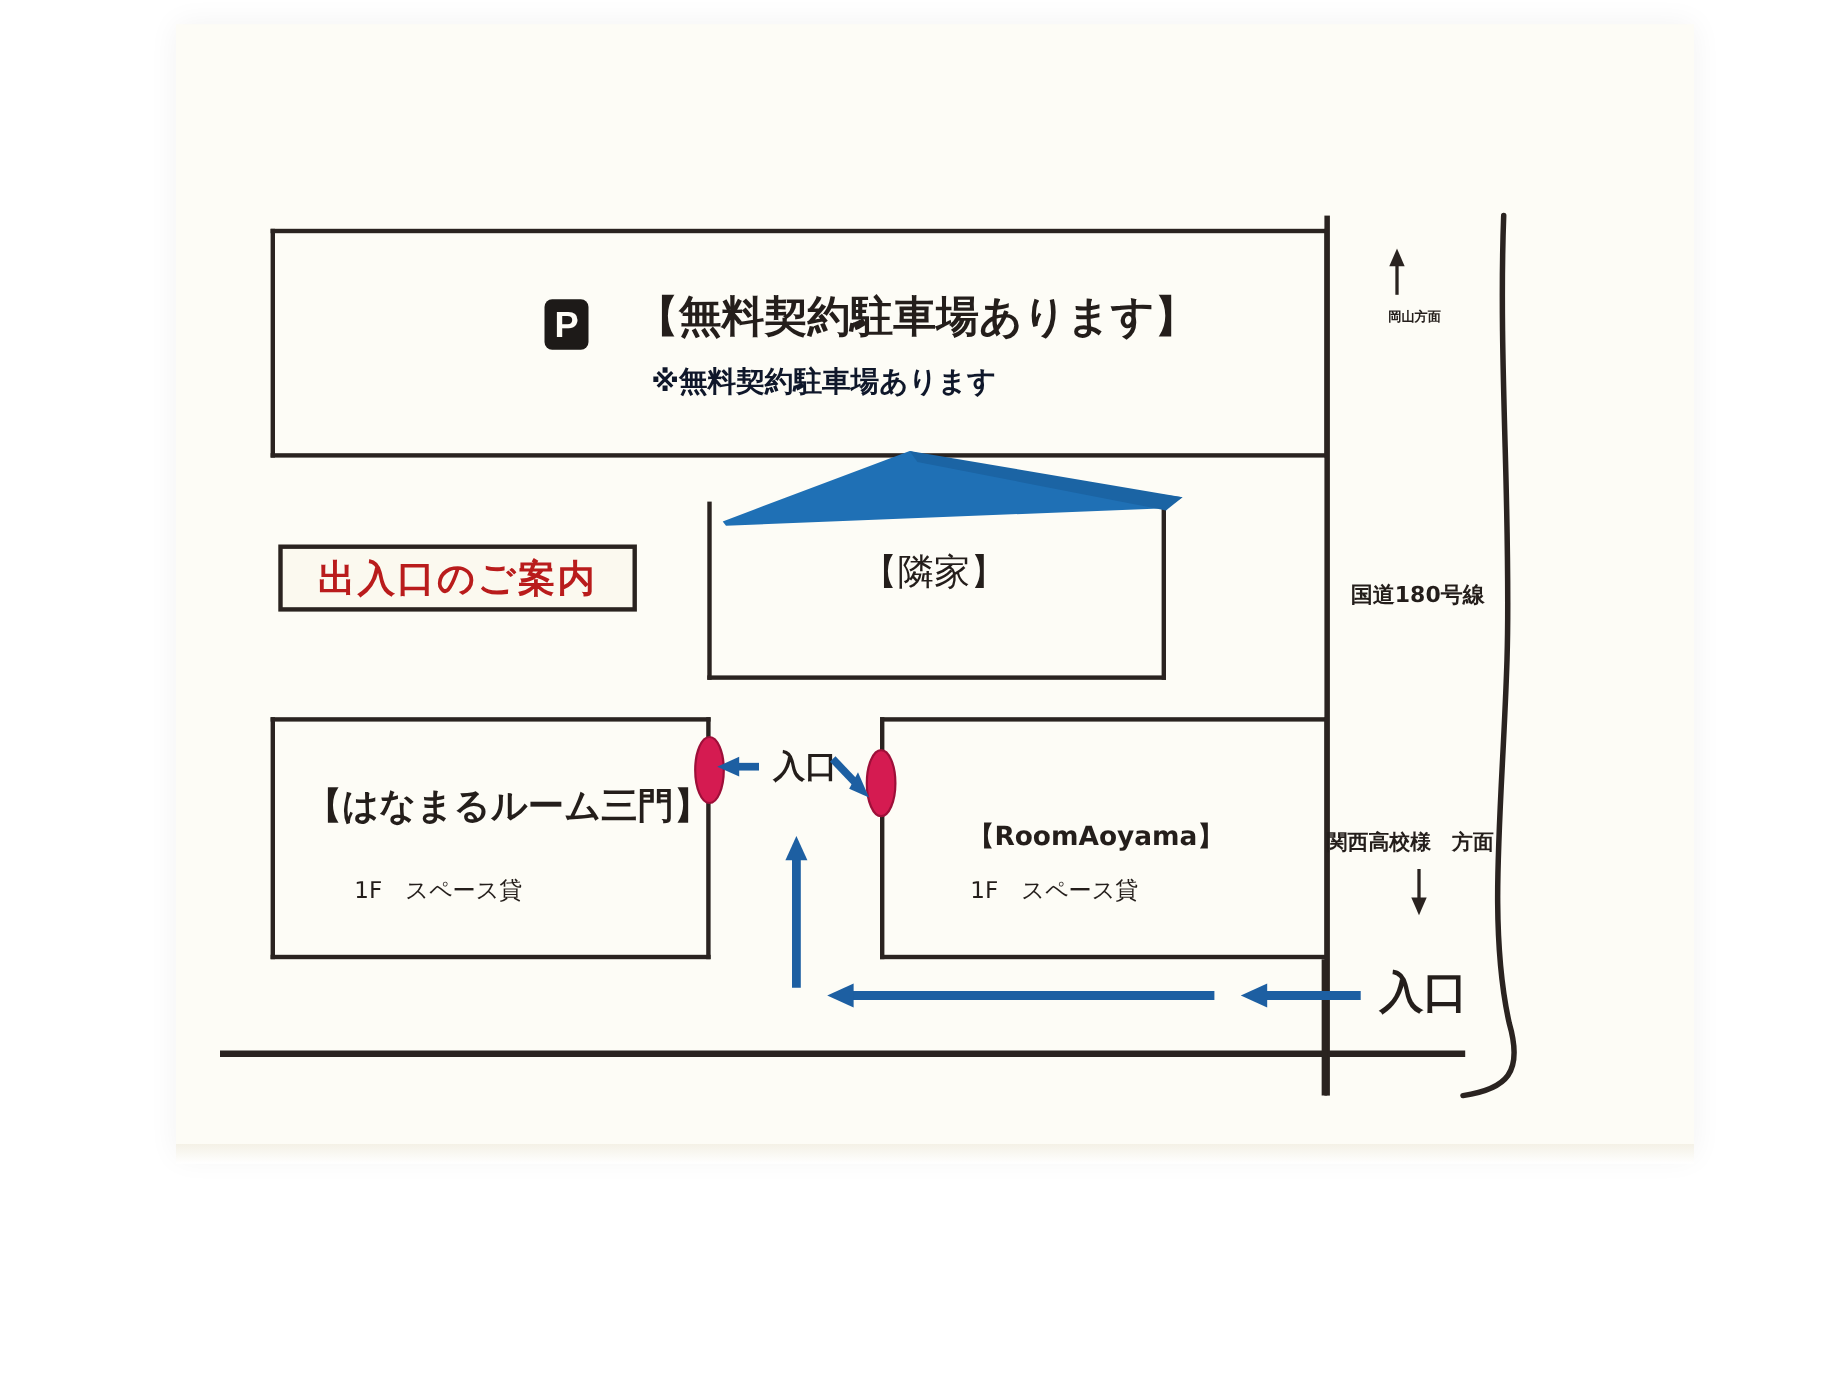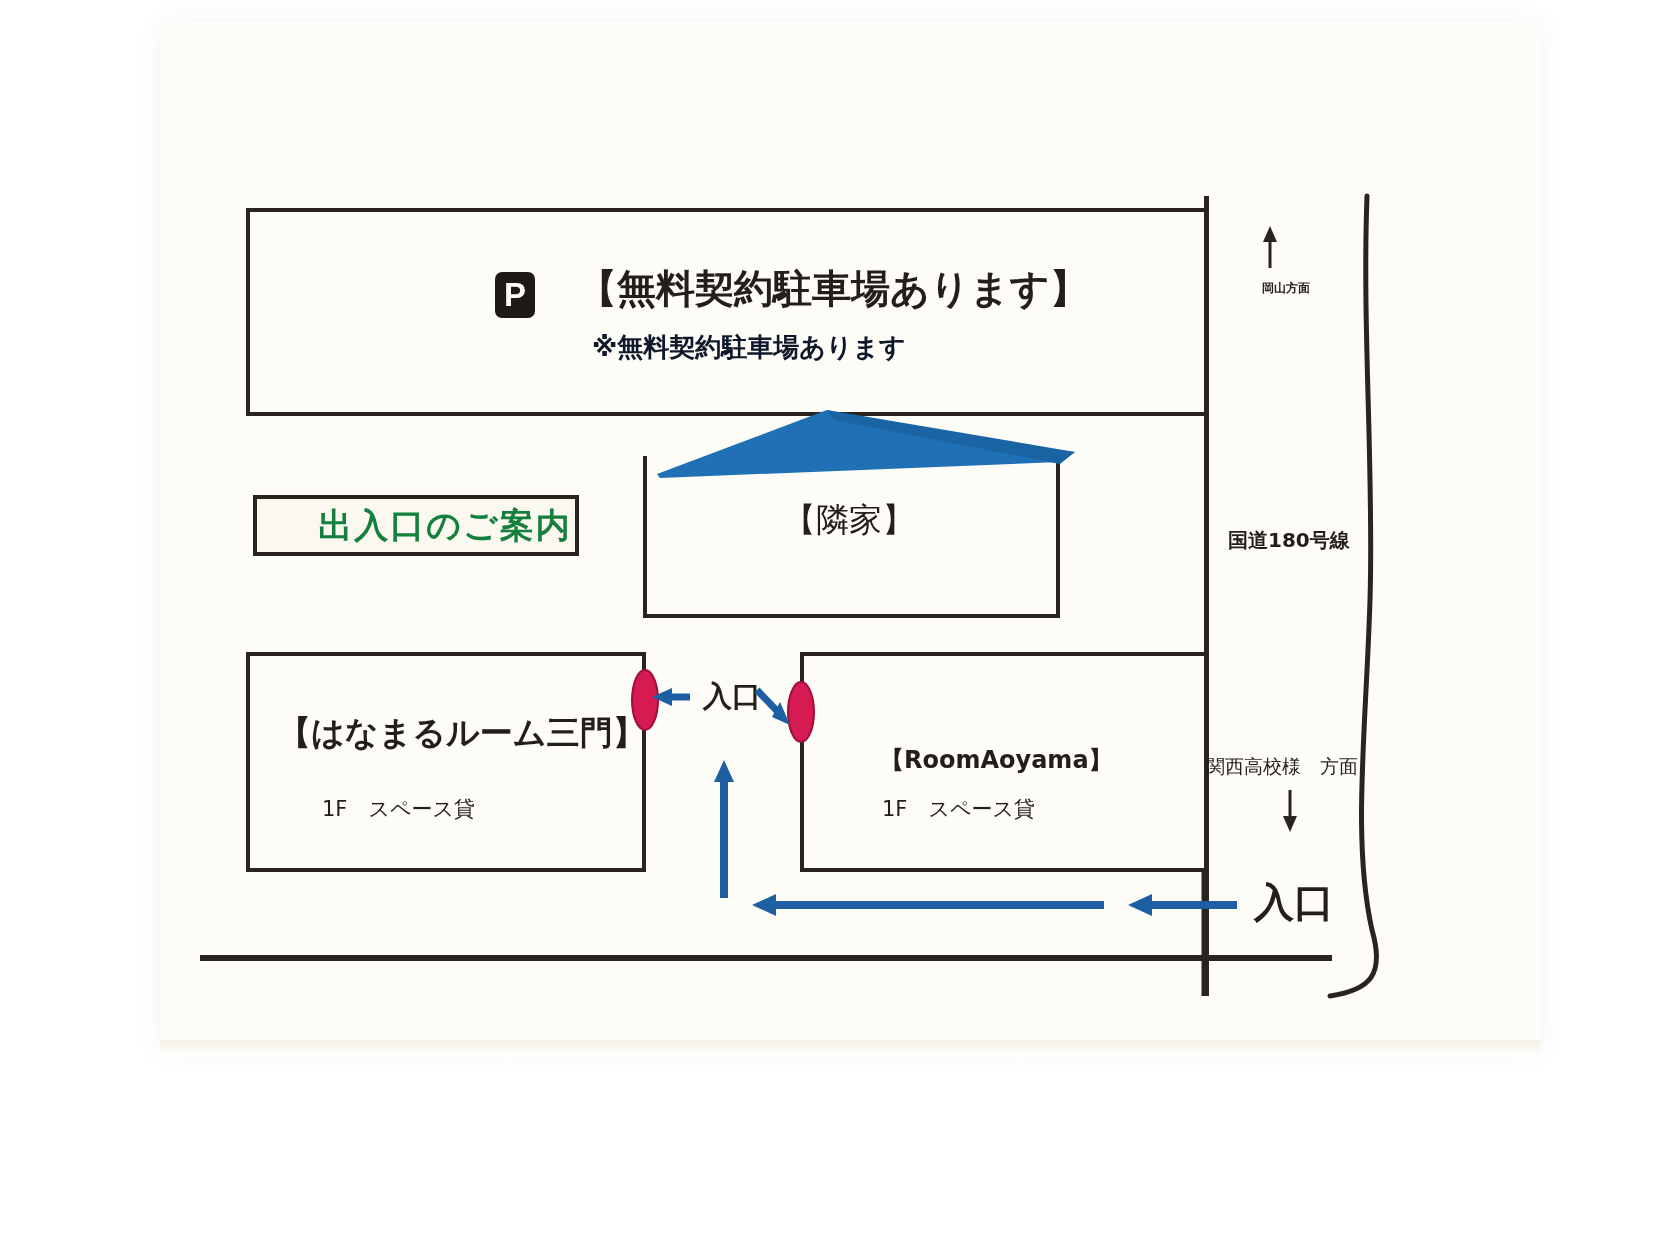--- a/index.html
+++ b/index.html
@@ -60,22 +60,21 @@
     left: 253px; top: 495px;
     width: 318px; height: 53px;
     border: 4px solid #2a2320;
     background: #fbf9ef;
   }
   #guide-box .t {
     position: absolute; left: 0; top: 0;
     width: 100%; height: 100%;
     display: flex; align-items: center; justify-content: center;
     font-size: 34px; font-weight: bold; letter-spacing: 2px;
-    color: #15803d;
-    padding-left: 29px;
+    color: #b91c1c;
   }
 
   svg.overlay {
     position: absolute; left: 0; top: 0;
     width: 1680px; height: 1260px;
     pointer-events: none;
   }
 </style>
 </head>
 <body>
@@ -116,21 +115,21 @@
   <div class="ink hline" style="left:800px; top:868px; width:408px;"></div>
   <div class="ink vline" style="left:1204px; top:652px; height:220px;"></div>
 
   <div class="lbl jp" style="left:880px; top:747px; font-size:24px; font-weight:bold;">【RoomAoyama】</div>
   <div class="lbl jp" style="left:882px; top:798px; font-size:21px;">1F　スペース貸</div>
 
   <div class="ink vline" style="left:1204px; top:196px; height:800px; width:5px;"></div>
 
   <div class="lbl jp" style="left:1228px; top:282px; font-size:12px; font-weight:bold;margin-left:34px;">岡山方面</div>
   <div class="lbl jp" style="left:1228px; top:506px; font-size:20px; font-weight:bold;margin-top:23px;">国道180号線</div>
-  <div class="lbl jp" style="left:1206px; top:756px; font-size:19px; font-weight:normal;">関西高校様　方面</div>
+  <div class="lbl jp" style="left:1206px; top:756px; font-size:19px; font-weight:bold;">関西高校様　方面</div>
 
   <div class="lbl jp" style="left:703px; top:681px; font-size:29px; font-weight:bold;">入口</div>
   <div class="lbl jp" style="left:1254px; top:880px; font-size:40px; font-weight:bold;">入口</div>
 
   <svg class="overlay" viewBox="0 0 1680 1260">
 
     <polygon points="657,474 827,410 902,429 1075,452 1060,462 660,478" fill="#1f70b5"></polygon>
     <polygon points="827,410 1075,452 1060,464 834,420" fill="#1b64a4"></polygon>
 
     <path d="M1367,196 C1362,330 1374,470 1370,600 C1366,730 1352,840 1372,930 C1385,975 1370,990 1330,996" stroke="#2a2320" stroke-width="5" fill="none" stroke-linecap="round"></path>

